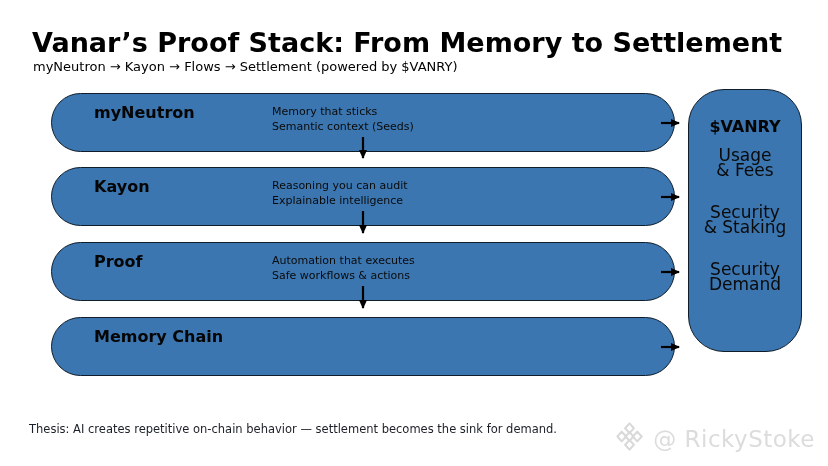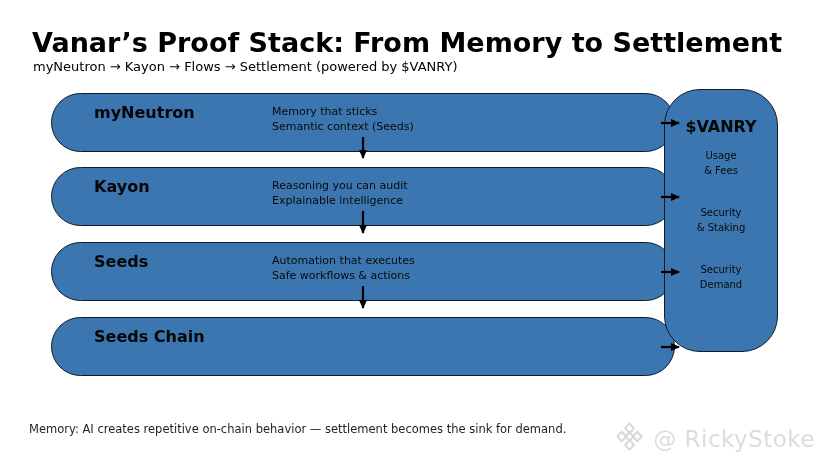--- a/index.html
+++ b/index.html
@@ -52,41 +52,41 @@
     position: absolute;
     left: 220px;
     top: 10px;
     font-size: 11px;
     line-height: 15px;
     color: #0a0a0a;
     white-space: pre-line;
   }
   .token-box {
     position: absolute;
-    left: 664px;
+    left: 688px;
     top: 89px;
     width: 114px;
     height: 263px;
     background: var(--pill-fill, #3b76b0);
     border: 1.6px solid var(--pill-border, #0f1d2b);
     border-radius: 36px;
     text-align: center;
   }
   .token-title {
     position: absolute;
     top: 27px;
     width: 100%;
     font-size: 16px;
     font-weight: bold;
     color: #050505;
   }
   .token-driver {
     position: absolute;
     width: 100%;
-    font-size: 10px;
+    font-size: 17px;
     line-height: 15px;
     color: #0a0a0a;
     white-space: pre-line;
   }
   .token-driver.d0 { top: 58px; }
   .token-driver.d1 { top: 115px; }
   .token-driver.d2 { top: 172px; }
   .arrows {
     position: absolute;
     left: 0; top: 0;
@@ -127,26 +127,26 @@
     <span class="pill-name">myNeutron</span>
     <span class="pill-desc">Memory that sticks
 Semantic context (Seeds)</span>
   </div>
   <div class="pill" style="top:167px">
     <span class="pill-name">Kayon</span>
     <span class="pill-desc">Reasoning you can audit
 Explainable intelligence</span>
   </div>
   <div class="pill" style="top:242px">
-    <span class="pill-name">Seeds</span>
+    <span class="pill-name">Proof</span>
     <span class="pill-desc">Automation that executes
 Safe workflows &amp; actions</span>
   </div>
   <div class="pill" style="top:317px">
-    <span class="pill-name">Seeds Chain</span>
+    <span class="pill-name">Memory Chain</span>
   </div>
 
   <div class="token-box">
     <div class="token-title">$VANRY</div>
     <div class="token-driver d0">Usage
 &amp; Fees</div>
     <div class="token-driver d1">Security
 &amp; Staking</div>
     <div class="token-driver d2">Security
 Demand</div>
@@ -162,21 +162,21 @@
       <line x1="363" y1="137" x2="363" y2="158" marker-end="url(#ah)"></line>
       <line x1="363" y1="211" x2="363" y2="233" marker-end="url(#ah)"></line>
       <line x1="363" y1="286" x2="363" y2="308" marker-end="url(#ah)"></line>
       <line x1="661" y1="123" x2="679" y2="123" marker-end="url(#ah)"></line>
       <line x1="661" y1="197" x2="679" y2="197" marker-end="url(#ah)"></line>
       <line x1="661" y1="272" x2="679" y2="272" marker-end="url(#ah)"></line>
       <line x1="661" y1="347" x2="679" y2="347" marker-end="url(#ah)"></line>
     </g>
   </svg>
 
-  <div class="thesis">Memory: AI creates repetitive on-chain behavior — settlement becomes the sink for demand.</div>
+  <div class="thesis">Thesis: AI creates repetitive on-chain behavior — settlement becomes the sink for demand.</div>
 
   <div class="watermark">
     <span>
       <svg width="33" height="33" viewBox="0 0 34 34" fill="none" stroke="#d9d9d9" stroke-width="2.1" stroke-linejoin="round">
         <path d="M17 3.5 L21.5 8.5 L17 13.5 L12.5 8.5 Z"></path>
         <path d="M17 20.5 L21.5 25.5 L17 30.5 L12.5 25.5 Z"></path>
         <path d="M4.5 17 L9 12 L13.5 17 L9 22 Z"></path>
         <path d="M20.5 17 L25 12 L29.5 17 L25 22 Z"></path>
         <path d="M17 12.5 L21 17 L17 21.5 L13 17 Z"></path>
       </svg>

